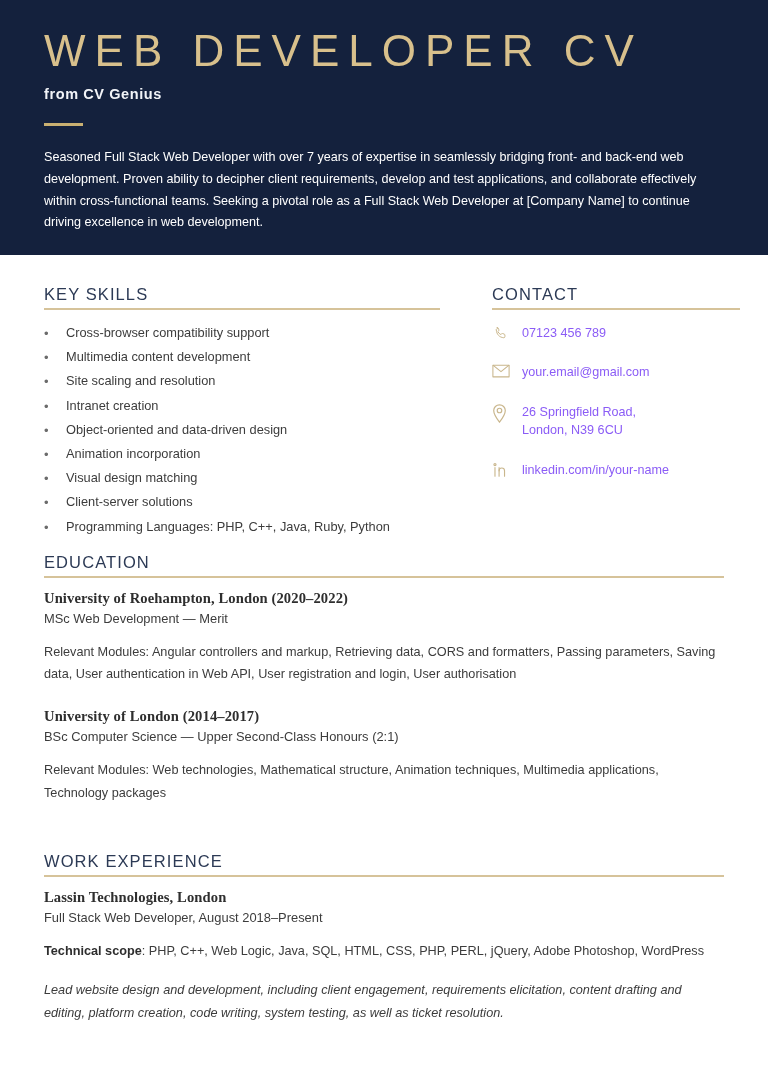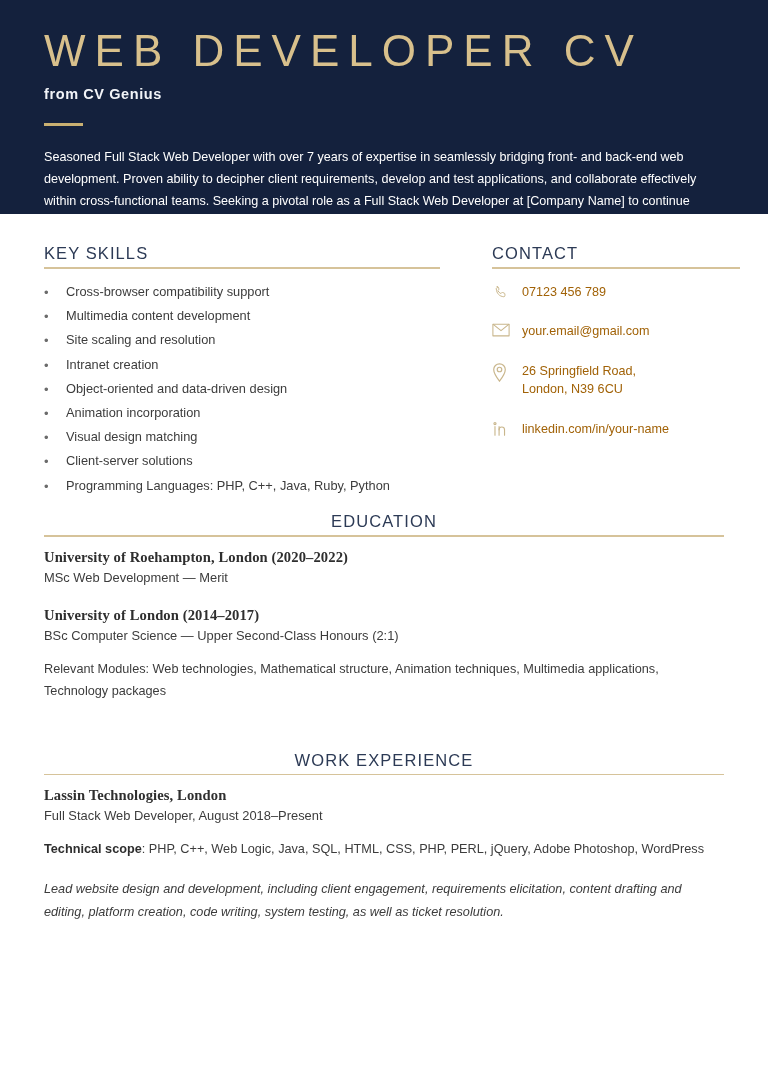--- a/index.html
+++ b/index.html
@@ -14,21 +14,21 @@
     font-family: "Liberation Sans", sans-serif;
     color: #3a3a3a;
     position: relative;
     overflow: hidden;
   }
 
   
   .header {
     background: #14213d;
     padding: 28px 44px 30px 44px;
-    height: 214px;
+    height: 255px;
   }
 
   .header-title {
     font-family: "Liberation Sans", sans-serif;
     font-size: 44px;
     font-weight: 300;
     letter-spacing: 9px;
     color: #d8c08c;
     line-height: 1.05;
     white-space: nowrap;
@@ -110,26 +110,26 @@
   }
   .contact-icon {
     width: 30px;
     flex: none;
     padding-top: 1px;
   }
   .contact-icon svg { display: block; }
   .contact-text {
     font-size: 12.6px;
     line-height: 1.48;
-    color: #a16207;
+    color: #8b5cf6;
   }
 
   
   .block { padding: 0 16px; }
-  .full-head { margin-top: 14px; text-align: center; }
+  .full-head { margin-top: 14px; }
 
   .entry { }
   .entry-org {
     font-family: "Liberation Serif", serif;
     font-size: 14.6px;
     font-weight: bold;
     color: #2e2e2e;
     letter-spacing: 0.1px;
   }
   .entry-sub {
@@ -264,20 +264,21 @@
 
   </div>
 
   <div class="block sec-education">
     <div class="section-head full-head">EDUCATION</div>
     <div class="section-rule"></div>
 
     <div class="entry">
       <div class="entry-org">University of Roehampton, London (2020–2022)</div>
       <div class="entry-sub">MSc Web Development — Merit</div>
+      <div class="entry-note">Relevant Modules: Angular controllers and markup, Retrieving data, CORS and formatters, Passing parameters, Saving data, User authentication in Web API, User registration and login, User authorisation</div>
     </div>
 
     <div class="entry" style="margin-top:22px">
       <div class="entry-org">University of London (2014–2017)</div>
       <div class="entry-sub">BSc Computer Science — Upper Second-Class Honours (2:1)</div>
       <div class="entry-note">Relevant Modules: Web technologies, Mathematical structure, Animation techniques, Multimedia applications, Technology packages</div>
     </div>
   </div>
 
   <div class="block sec-work">

